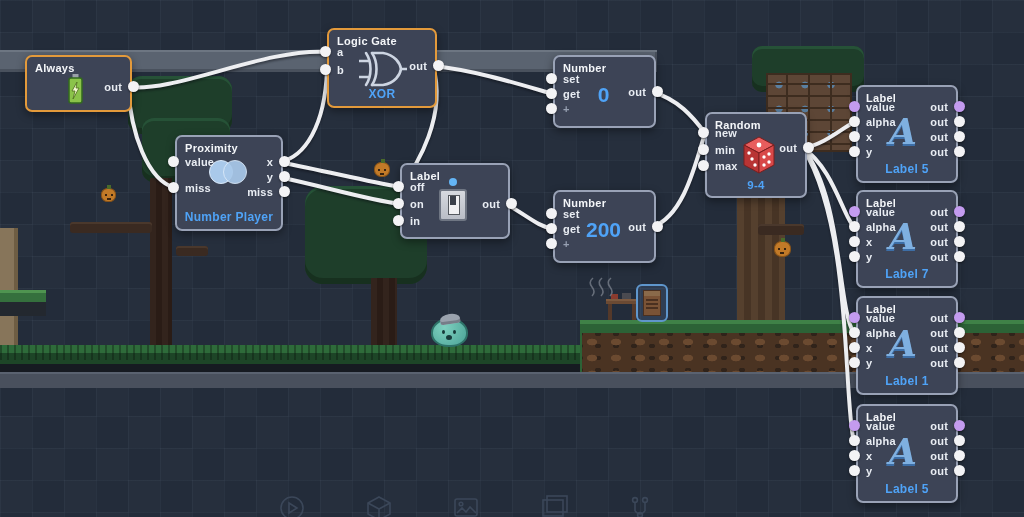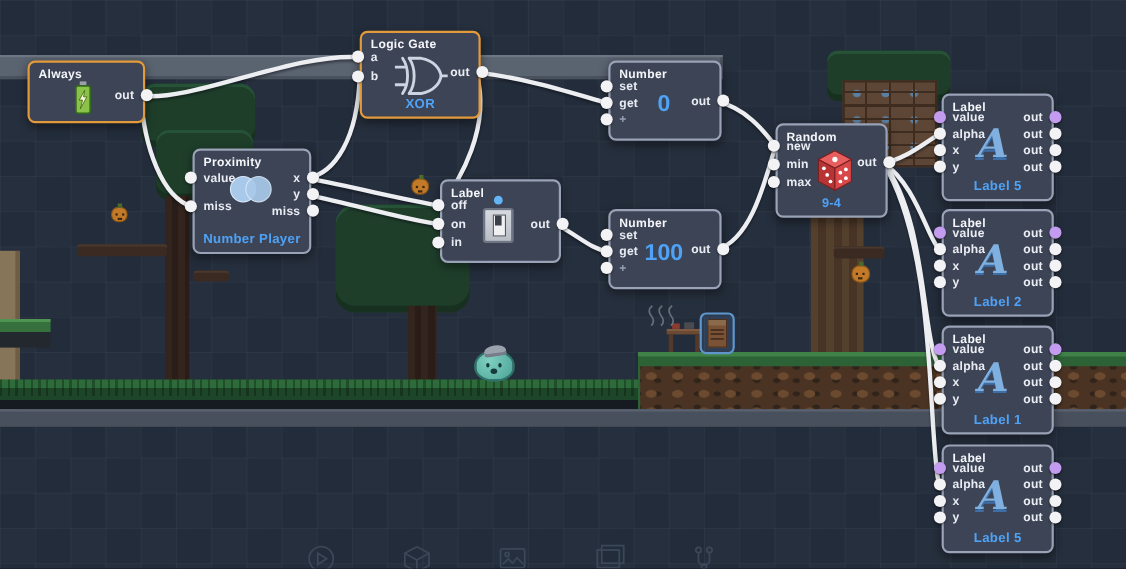--- a/index.html
+++ b/index.html
@@ -316,21 +316,21 @@
       <span class="dim">+</span>
     </div>
     <div class="pin out" style="top:28px">
       <span>out</span>
       <i class="dot"></i>
     </div>
   </div>
 
   <div class="node" style="left:553px;top:190px;width:99px;height:69px">
     <div class="title">Number</div>
-    <div class="bigval">100</div>
+    <div class="bigval">200</div>
     <div class="pin in" style="top:15px">
       <i class="dot"></i>
       <span>set</span>
     </div>
     <div class="pin in" style="top:30px">
       <i class="dot"></i>
       <span>get</span>
     </div>
     <div class="pin in" style="top:45px">
       <i class="dot"></i>
@@ -448,21 +448,21 @@
       <i class="dot"></i>
     </div>
     <div class="pin out" style="top:43px">
       <span>out</span>
       <i class="dot"></i>
     </div>
     <div class="pin out" style="top:58px">
       <span>out</span>
       <i class="dot"></i>
     </div>
-    <div class="accent">Label 2</div>
+    <div class="accent">Label 7</div>
   </div>
 
   <div class="node" style="left:856px;top:296px;width:98px;height:95px">
     <div class="title">Label</div>
     <div class="aicon">
         <span>A</span>
       </div>
     <div class="pin in" style="top:13px">
       <i class="dot purple"></i>
       <span>value</span>

